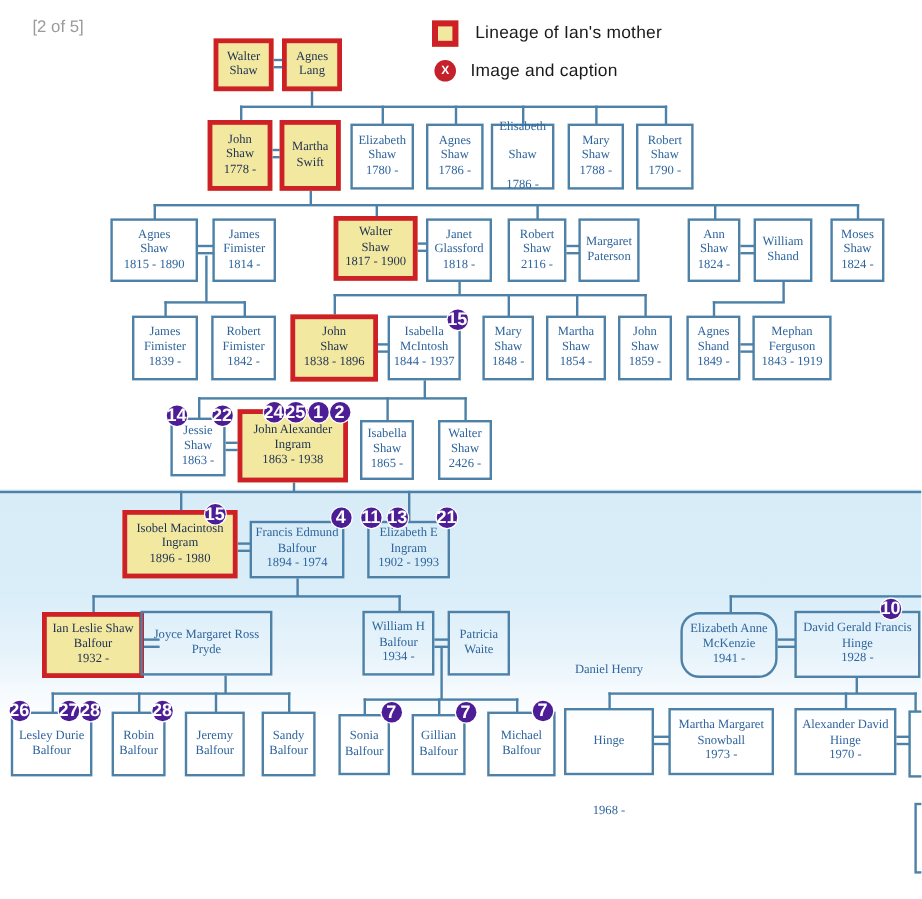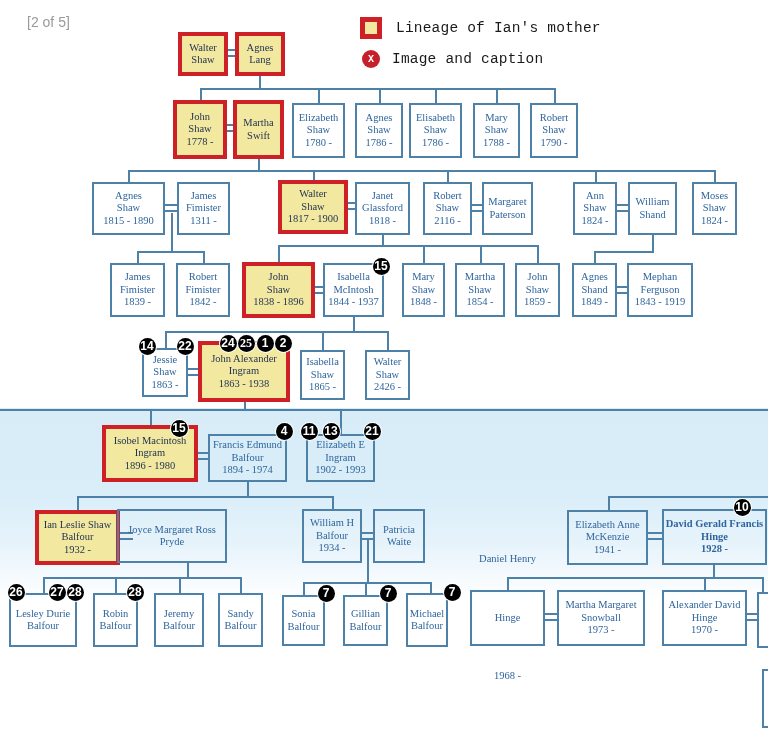--- a/index.html
+++ b/index.html
@@ -9,27 +9,27 @@
         background:linear-gradient(180deg,#d8ecf8 0%,#daeef9 45%,#e7f3fb 70%,#f7fbfe 88%,#ffffff 100%);}
   .hline,.vline{position:absolute;background:#4d81a8;z-index:1;}
   .hline{height:2px}
   .vline{width:2px}
   .marr{position:absolute;height:8px;box-sizing:border-box;
         border-top:2px solid #4d81a8;border-bottom:2px solid #4d81a8;z-index:1;}
   .pbox{position:absolute;box-sizing:border-box;border:2px solid #4d81a8;background:transparent;
         display:flex;flex-direction:column;align-items:center;justify-content:center;
         text-align:center;color:#2f659c;font-size:10.5px;line-height:12.5px;z-index:2;}
   .pbox.hl{border:4px solid #cd2127;background:#f3e8a0;color:#1d3050;}
-  .badge{position:absolute;width:17px;height:17px;border-radius:50%;background:#000000;color:#fff;
-         font-family:"Liberation Sans",sans-serif;font-weight:bold;font-size:12px;
+  .badge{position:absolute;width:17px;height:17px;border-radius:50%;background:#4c1d95;color:#fff;
+         font-family:"Liberation Sans",sans-serif;font-weight:bold;font-size:15px;
          display:flex;align-items:center;justify-content:center;box-shadow:0 0 0 1px #ffffff;z-index:6;}
   .page-label{position:absolute;left:27px;top:14px;font-family:"Liberation Sans",sans-serif;
               font-size:14px;color:#9a9a9a;z-index:3;}
   .legend{position:absolute;left:360px;top:17px;z-index:3;font-family:"Liberation Sans",sans-serif;}
-  .legend-row{display:flex;align-items:center;margin-bottom:11px;font-family:Liberation Mono, monospace;}
+  .legend-row{display:flex;align-items:center;margin-bottom:11px;}
   .legend-swatch{width:12px;height:12px;background:#f3e8a0;border:5px solid #cd2127;
                  display:inline-block;margin-right:14px;}
   .legend-x{width:18px;height:18px;border-radius:50%;background:#c4212b;color:#fff;
             display:inline-flex;align-items:center;justify-content:center;
             font-size:10px;font-weight:bold;margin-right:12px;margin-left:2px;}
   .legend-text{font-size:14.5px;color:#1a1a1a;font-weight:500;letter-spacing:.2px;}
 </style>
 </head>
 <body>
 
@@ -132,21 +132,21 @@
       <div class="pbox" style="left: 292px; top: 103px; width: 53px; height: 55px;">
         <div class="pline">Elizabeth</div>
         <div class="pline">Shaw</div>
         <div class="pline">1780 -</div>
       </div>
       <div class="pbox" style="left: 355px; top: 103px; width: 48px; height: 55px;">
         <div class="pline">Agnes</div>
         <div class="pline">Shaw</div>
         <div class="pline">1786 -</div>
       </div>
-      <div class="pbox" style="left: 409px; top: 103px; width: 53px; height: 55px;">
+      <div class="pbox" style="left: 409px; top: 103px; width: 53px; height: 55px; gap: 12px;">
         <div class="pline">Elisabeth</div>
         <div class="pline">Shaw</div>
         <div class="pline">1786 -</div>
       </div>
       <div class="pbox" style="left: 473px; top: 103px; width: 47px; height: 55px;">
         <div class="pline">Mary</div>
         <div class="pline">Shaw</div>
         <div class="pline">1788 -</div>
       </div>
       <div class="pbox" style="left: 530px; top: 103px; width: 48px; height: 55px;">
@@ -155,21 +155,21 @@
         <div class="pline">1790 -</div>
       </div>
       <div class="pbox" style="left: 92px; top: 182px; width: 73px; height: 53px;">
         <div class="pline">Agnes</div>
         <div class="pline">Shaw</div>
         <div class="pline">1815 - 1890</div>
       </div>
       <div class="pbox" style="left: 177px; top: 182px; width: 53px; height: 53px;">
         <div class="pline">James</div>
         <div class="pline">Fimister</div>
-        <div class="pline">1311 -</div>
+        <div class="pline">1814 -</div>
       </div>
       <div class="pbox hl" style="left: 278px; top: 180px; width: 70px; height: 54px;">
         <div class="pline">Walter</div>
         <div class="pline">Shaw</div>
         <div class="pline">1817 - 1900</div>
       </div>
       <div class="pbox" style="left: 355px; top: 182px; width: 55px; height: 53px;">
         <div class="pline">Janet</div>
         <div class="pline">Glassford</div>
         <div class="pline">1818 -</div>
@@ -249,21 +249,21 @@
         <div class="pline">1863 -</div>
       </div>
       <div class="badge" style="left: 138.5px; top: 337.5px;">14</div>
       <div class="badge" style="left: 176.5px; top: 337.5px;">22</div>
       <div class="pbox hl" style="left: 198px; top: 341px; width: 92px; height: 61px;">
         <div class="pline">John Alexander</div>
         <div class="pline">Ingram</div>
         <div class="pline">1863 - 1938</div>
       </div>
       <div class="badge" style="left: 219.5px; top: 334.5px;">24</div>
-      <div class="badge" style="left: 237.5px; top: 334.5px; font-family: Liberation Serif, serif;">25</div>
+      <div class="badge" style="left: 237.5px; top: 334.5px;">25</div>
       <div class="badge" style="left: 256.5px; top: 334.5px;">1</div>
       <div class="badge" style="left: 274.5px; top: 334.5px;">2</div>
       <div class="pbox" style="left: 300px; top: 350px; width: 45px; height: 50px;">
         <div class="pline">Isabella</div>
         <div class="pline">Shaw</div>
         <div class="pline">1865 -</div>
       </div>
       <div class="pbox" style="left: 365px; top: 350px; width: 45px; height: 50px;">
         <div class="pline">Walter</div>
         <div class="pline">Shaw</div>
@@ -300,26 +300,26 @@
       </div>
       <div class="pbox" style="left: 302px; top: 509px; width: 60px; height: 54px;">
         <div class="pline">William H</div>
         <div class="pline">Balfour</div>
         <div class="pline">1934 -</div>
       </div>
       <div class="pbox" style="left: 373px; top: 509px; width: 52px; height: 54px;">
         <div class="pline">Patricia</div>
         <div class="pline">Waite</div>
       </div>
-      <div class="pbox" style="left: 567px; top: 510px; width: 81px; height: 55px;">
+      <div class="pbox" style="left: 567px; top: 510px; width: 81px; height: 55px; border-radius: 16px;">
         <div class="pline">Elizabeth Anne</div>
         <div class="pline">McKenzie</div>
         <div class="pline">1941 -</div>
       </div>
-      <div class="pbox" style="left: 662px; top: 509px; width: 105px; height: 56px; font-weight: bold;">
+      <div class="pbox" style="left: 662px; top: 509px; width: 105px; height: 56px;">
         <div class="pline">David Gerald Francis</div>
         <div class="pline">Hinge</div>
         <div class="pline">1928 -</div>
       </div>
       <div class="badge" style="left: 733.5px; top: 498.5px;">10</div>
       <div class="pbox" style="left: 9px; top: 593px; width: 68px; height: 54px;">
         <div class="pline">Lesley Durie</div>
         <div class="pline">Balfour</div>
       </div>
       <div class="badge" style="left: 7.5px; top: 583.5px;">26</div>
@@ -341,21 +341,21 @@
       <div class="pbox" style="left: 282px; top: 595px; width: 43px; height: 51px;">
         <div class="pline">Sonia</div>
         <div class="pline">Balfour</div>
       </div>
       <div class="badge" style="left: 317.5px; top: 584.5px;">7</div>
       <div class="pbox" style="left: 343px; top: 595px; width: 45px; height: 51px;">
         <div class="pline">Gillian</div>
         <div class="pline">Balfour</div>
       </div>
       <div class="badge" style="left: 379.5px; top: 584.5px;">7</div>
-      <div class="pbox" style="left: 406px; top: 593px; width: 42px; height: 54px;">
+      <div class="pbox" style="left: 406px; top: 593px; width: 57px; height: 54px;">
         <div class="pline">Michael</div>
         <div class="pline">Balfour</div>
       </div>
       <div class="badge" style="left: 443.5px; top: 583.5px;">7</div>
       <div class="pbox" style="left: 470px; top: 590px; width: 75px; height: 56px; gap: 46px;">
         <div class="pline">Daniel Henry</div>
         <div class="pline">Hinge</div>
         <div class="pline">1968 -</div>
       </div>
       <div class="pbox" style="left: 557px; top: 590px; width: 88px; height: 56px;">

